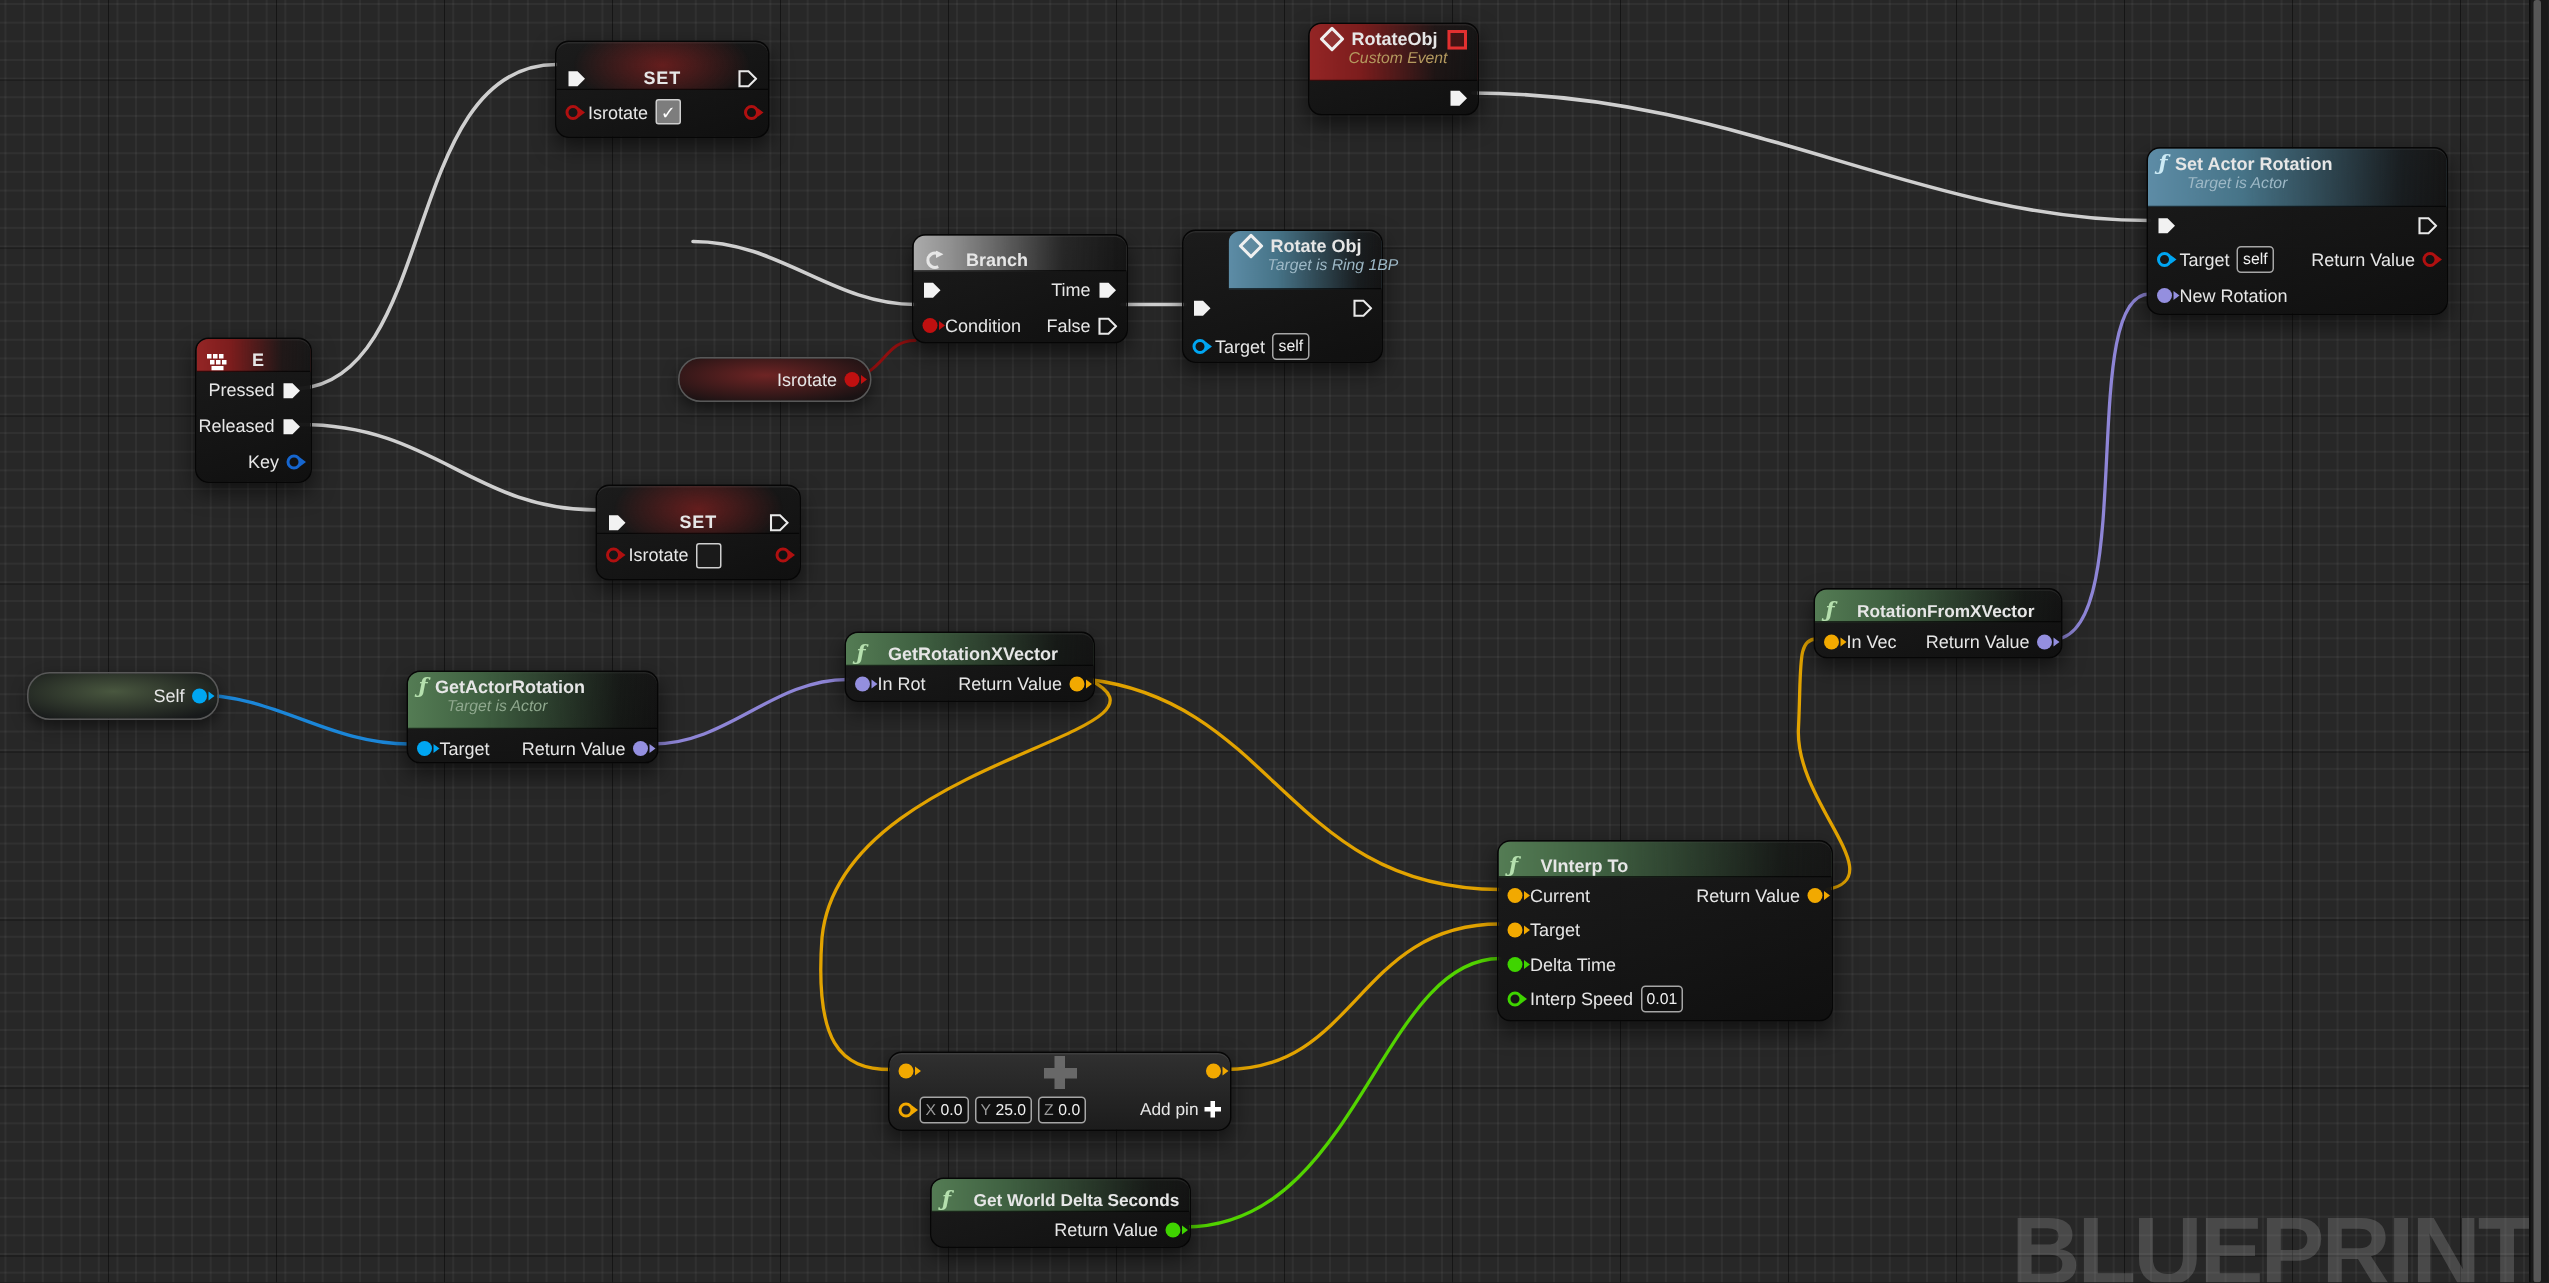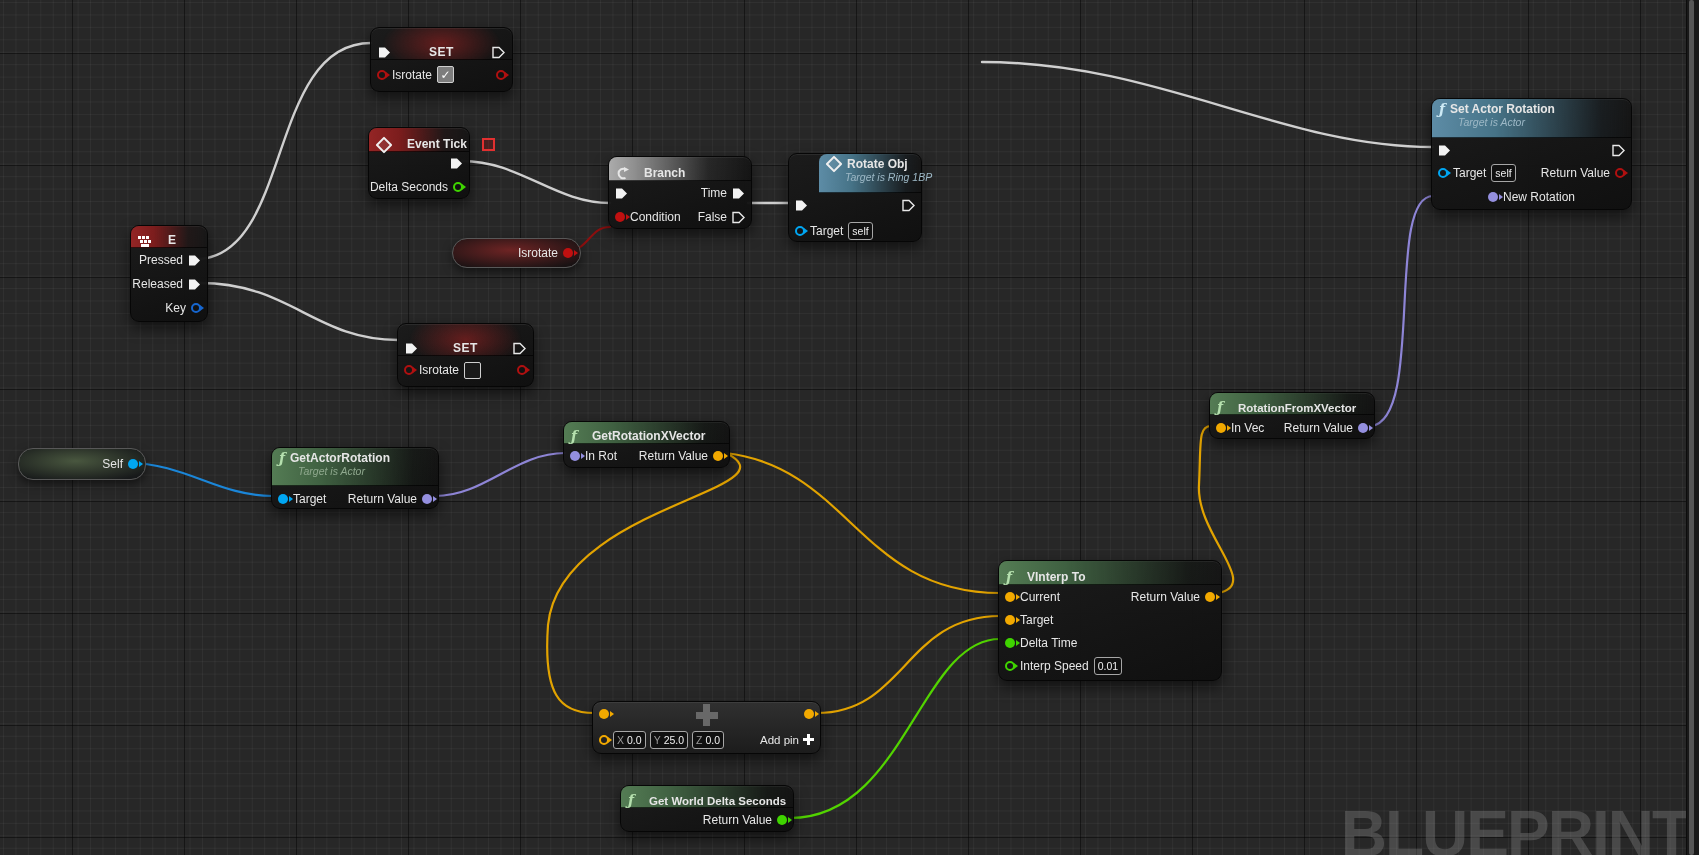--- a/index.html
+++ b/index.html
@@ -130,38 +130,20 @@
     <div class="row" style="height:29px;">
       <span class="dot hollow" style="--c:#b01010;"></span>
       <span class="plabel">Isrotate</span>
       <span class="checkbox on">
           <span>✓</span>
         </span>
       <span class="dot hollow right" style="--c:#b01010;"></span>
     </div>
   </div>
 
-  <div class="node" style="left:368px;top:127px;width:100px;height:70px;">
-    <div class="hdr hdr-red" style="height:23px;">
-      <span class="diamond"></span>
-      <span class="title">Event Tick</span>
-      <span class="redbox"></span>
-    </div>
-    <div class="row" style="height:23px;justify-content:flex-end;">
-      <span class="execp">
-          <svg width="13" height="13" viewBox="0 0 13 13">
-            <path d="M1 1.5 H7 L12 6.5 7 11.5 H1 Z" fill="#f2f2f2"></path>
-          </svg>
-        </span>
-    </div>
-    <div class="row" style="height:23px;justify-content:flex-end;">
-      <span class="plabel">Delta Seconds</span>
-      <span class="dot hollow" style="--c:#3fd400;"></span>
-    </div>
-  </div>
 
   <div class="node" style="left:130px;top:225px;width:76px;height:95px;">
     <div class="hdr hdr-red" style="height:21px;">
       <span style="display:inline-flex;">
           <svg width="15" height="11" viewBox="0 0 15 11">
             <g fill="#fff">
               <rect x="0" y="0" width="3" height="3"></rect>
               <rect x="4" y="0" width="3" height="3"></rect>
               <rect x="8" y="0" width="3" height="3"></rect>
               <rect x="2" y="4" width="3" height="3"></rect>
@@ -256,20 +238,37 @@
           </span>
       </span>
     </div>
   </div>
 
   <div class="capsule cap-red" style="left:452px;top:238px;width:113px;height:28px;">
     <span class="plabel">Isrotate</span>
     <span class="dot" style="--c:#c01010;"></span>
   </div>
 
+  <div class="node" style="left:872px;top:15px;width:112px;height:60px;">
+    <div class="hdr2 hdr-red" style="height:32px;">
+      <div class="hline">
+        <span class="diamond"></span>
+        <span class="title" style="font-weight:bold;">RotateObj</span>
+        <span class="redbox"></span>
+      </div>
+      <div class="sub sub-red">Custom Event</div>
+    </div>
+    <div class="row" style="height:22px;justify-content:flex-end;">
+      <span class="execp">
+          <svg width="13" height="13" viewBox="0 0 13 13">
+            <path d="M1 1.5 H7 L12 6.5 7 11.5 H1 Z" fill="#f2f2f2"></path>
+          </svg>
+        </span>
+    </div>
+  </div>
 
   <div class="node" style="left:788px;top:153px;width:132px;height:87px;">
     <div class="hdr2 hdr-blue" style="height:33px;margin-left:30px;">
       <div class="hline">
         <span class="diamond"></span>
         <span class="title" style="font-weight:bold;">Rotate Obj</span>
       </div>
       <div class="sub sub-blue">Target is Ring 1BP</div>
     </div>
     <div class="row" style="height:25px;">
@@ -317,21 +316,21 @@
       <span class="dot hollow" style="--c:#00a6f2;"></span>
       <span class="plabel">Target</span>
       <span class="vbox">
           <span>self</span>
         </span>
       <span class="grp right">
         <span class="plabel">Return Value</span>
         <span class="dot hollow" style="--c:#b01010;"></span>
       </span>
     </div>
-    <div class="row" style="height:26px;justify-content:center;">
+    <div class="row" style="height:26px;">
       <span class="dot" style="--c:#948fdf;"></span>
       <span class="plabel">New Rotation</span>
     </div>
   </div>
 
   <div class="capsule cap-green" style="left:18px;top:448px;width:112px;height:30px;">
     <span class="plabel">Self</span>
     <span class="dot" style="--c:#00a6f2;"></span>
   </div>
 

